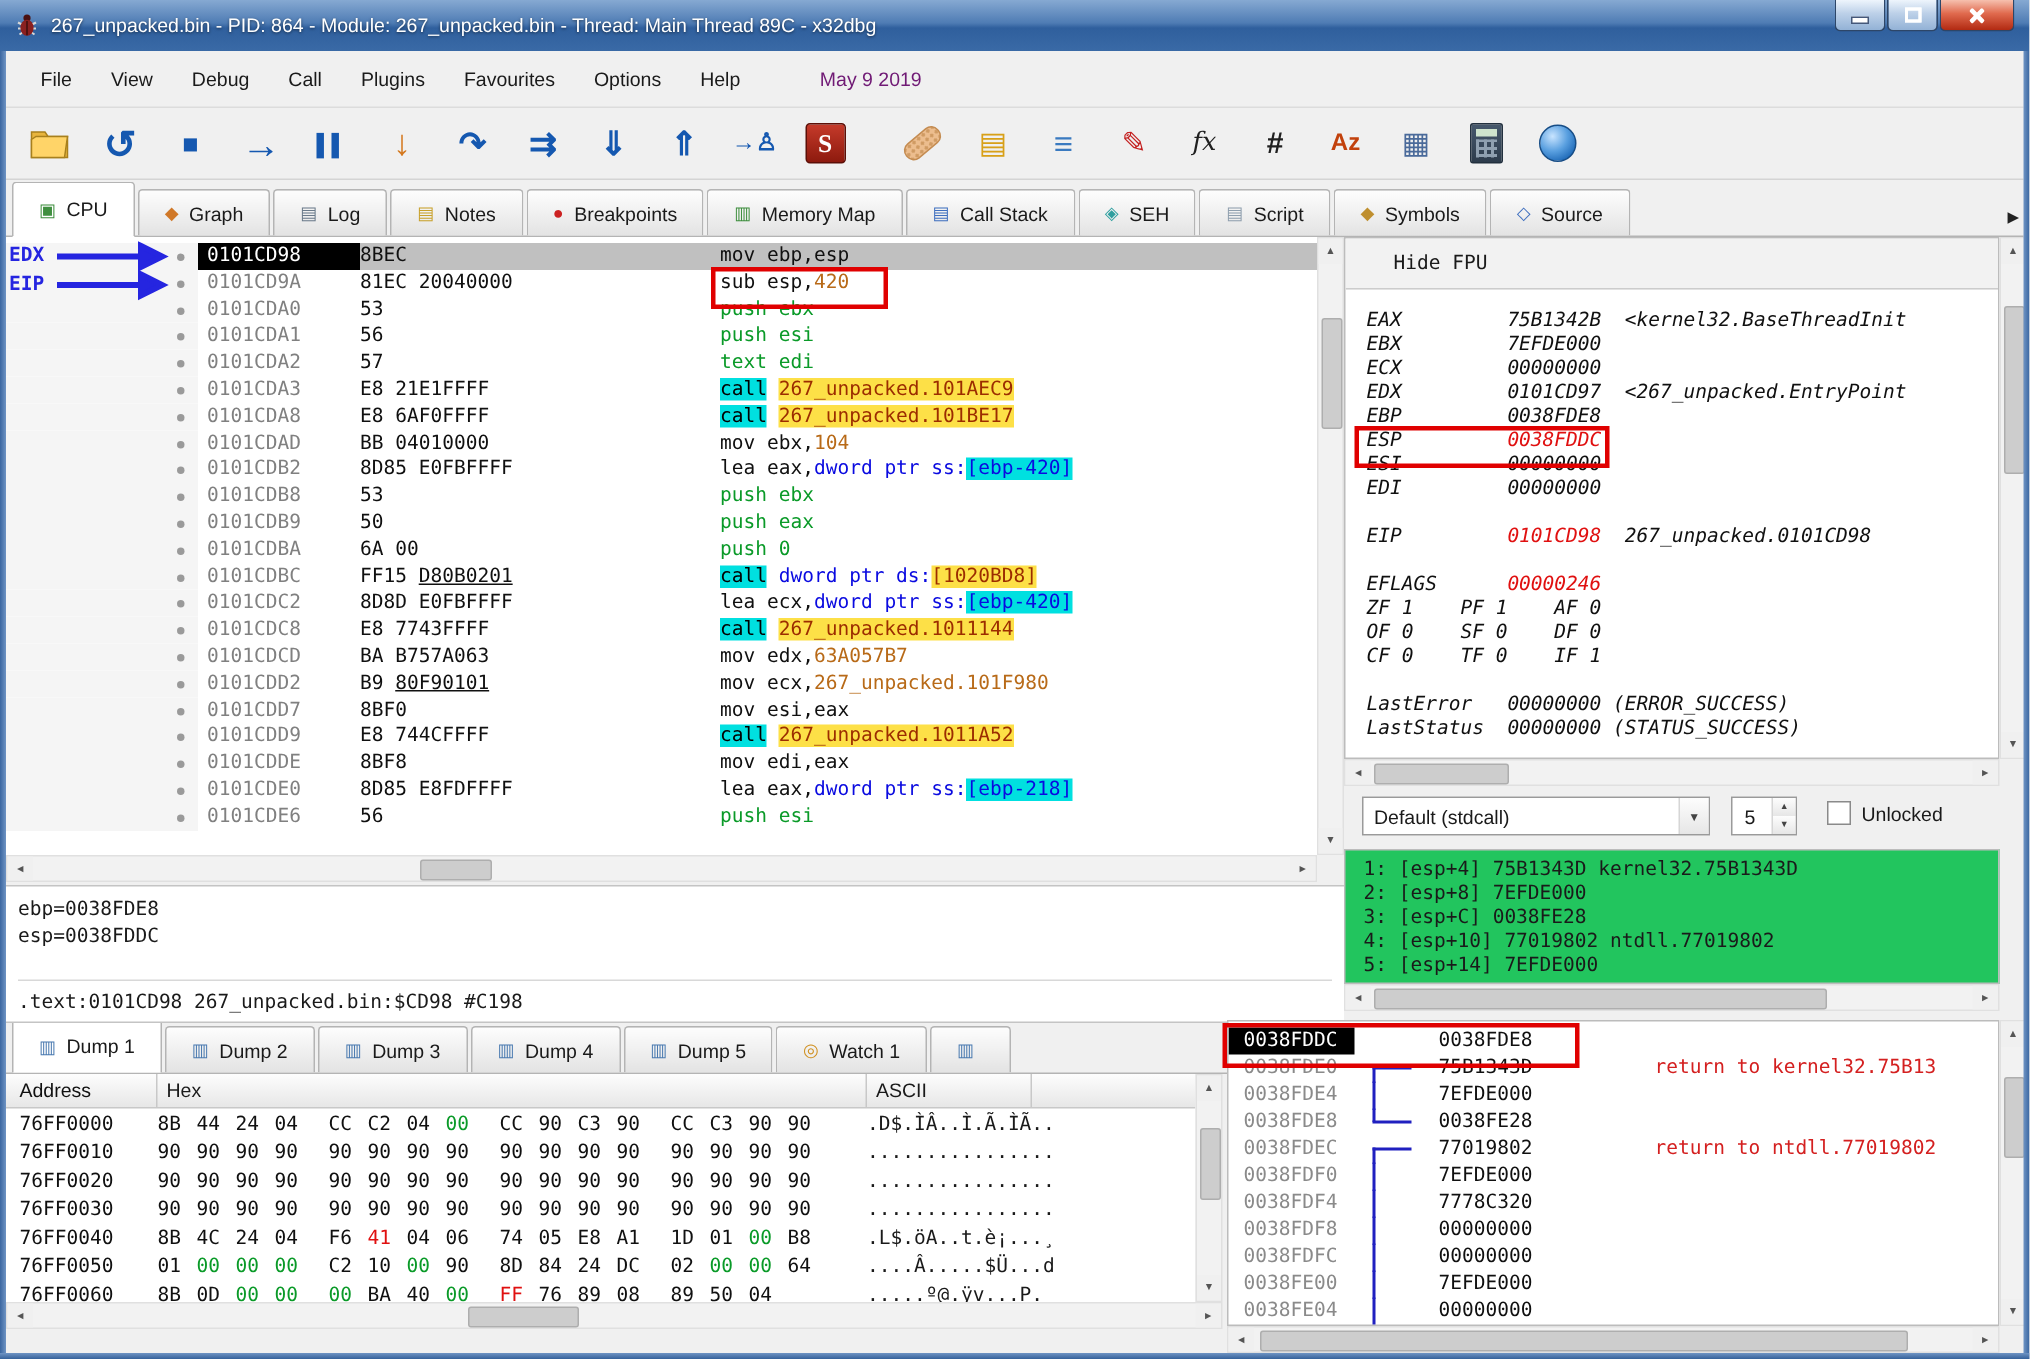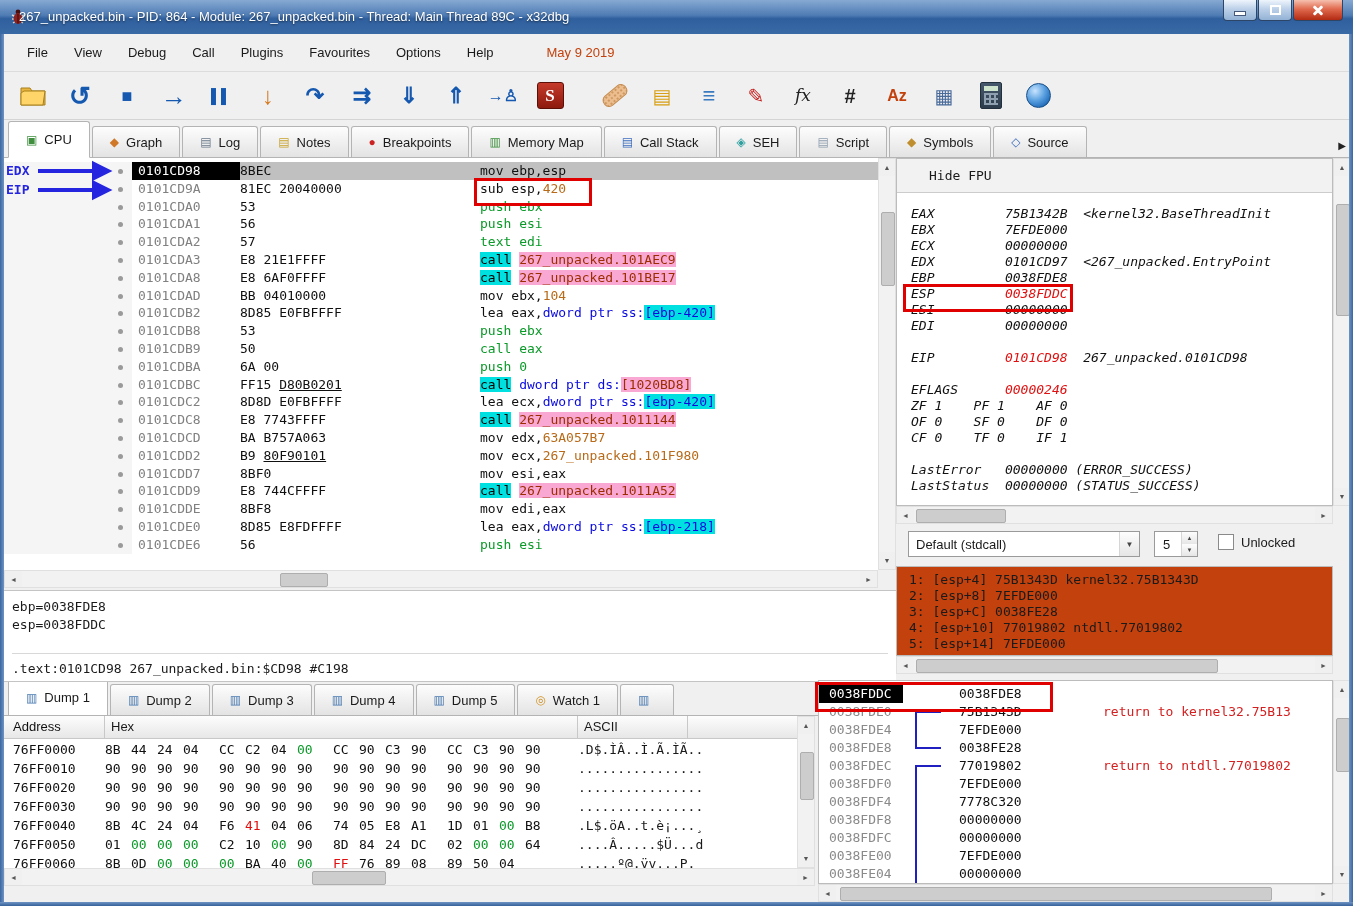--- a/index.html
+++ b/index.html
@@ -3,21 +3,21 @@
 <meta charset="utf-8">
 <style>
   html,body{margin:0;padding:0;}
   body{width:1353px;height:906px;position:relative;overflow:hidden;background:#f0f0f0;
        font-family:"Liberation Sans",sans-serif;font-size:13px;color:#1a1a1a;}
 
   
   .titlebar{position:absolute;left:0;top:0;width:1353px;height:34px;
     background:linear-gradient(180deg,#86a9d2 0%,#4f7cb4 45%,#2f5f9d 55%,#3a6aa6 100%);}
   .app-icon{position:absolute;left:9px;top:8px;width:18px;height:18px;}
-  .title-text{position:absolute;left:19px;top:9px;color:#fff;text-shadow:0 1px 2px rgba(0,0,0,.55);white-space:nowrap;}
+  .title-text{position:absolute;left:34px;top:9px;color:#fff;text-shadow:0 1px 2px rgba(0,0,0,.55);white-space:nowrap;}
   .win-buttons{position:absolute;right:10px;top:0;display:flex;}
   .winbtn{width:32px;height:20px;border:1px solid #2d4668;border-top:none;border-radius:0 0 4px 4px;
     margin-left:1px;display:flex;align-items:center;justify-content:center;
     background:linear-gradient(#eef5fc,#bcd0e8 45%,#93b2d6);}
   .winbtn.close{width:48px;background:linear-gradient(#f6c0ae,#e06a4e 45%,#b22a12);}
   .glyph-min{width:10px;height:3px;background:#fff;border:1px solid #44587a;margin-top:7px;}
   .glyph-res{position:relative;width:11px;height:10px;}
   .glyph-res i{position:absolute;border:2px solid #fff;background:transparent;width:7px;height:6px;display:block;}
   .glyph-res i.b{left:0;bottom:0;} .glyph-res i.t{right:0;top:0;}
   .glyph-x{position:relative;width:12px;height:12px;}
@@ -25,21 +25,21 @@
   .glyph-x::before{transform:rotate(45deg);} .glyph-x::after{transform:rotate(-45deg);}
   .frame-l{position:absolute;left:0;top:34px;width:4px;bottom:0;background:linear-gradient(90deg,#3a66a0,#6f94c4);}
   .frame-r{position:absolute;right:0;top:34px;width:4px;bottom:0;background:linear-gradient(90deg,#6f94c4,#3a66a0);}
   .frame-b{position:absolute;left:0;top:902px;width:1353px;height:4px;background:linear-gradient(#6f94c4,#35619a);}
 
   
   .menubar{position:absolute;left:4px;top:34px;width:1345px;height:38px;background:#f0f0f0;
     border-bottom:1px solid #dcdcdc;display:flex;align-items:center;padding-left:10px;box-sizing:border-box;}
   .menu-items{display:flex;}
   .menu-item{padding:5px 13px;cursor:default;}
-  .menu-date{color:#c2410c;margin-left:40px;}
+  .menu-date{color:#701a75;margin-left:40px;}
   .toolbar{position:absolute;left:4px;top:72px;width:1345px;height:48px;background:#f0f0f0;
     border-bottom:1px solid #d4d4d4;box-sizing:border-box;}
   .tb-wrap{display:flex;align-items:center;height:100%;padding-left:12px;gap:13px;}
   .tb-btn{width:34px;height:36px;display:flex;align-items:center;justify-content:center;border-radius:3px;}
   .tb-btn.gap{margin-left:18px;}
   .tb-glyph{line-height:1;}
   .icon-folder svg{display:block;}
   .icon-sbox{width:25px;height:25px;background:linear-gradient(#c53a2a,#8d1a0e);color:#fff;font-weight:bold;
     font-size:17px;display:flex;align-items:center;justify-content:center;border:1px solid #5c0f07;border-radius:3px;
     font-family:"Liberation Serif",serif;}
@@ -70,21 +70,21 @@
   .d-gutter{flex:none;width:128px;background:#f5f5f5;position:relative;}
   .d-dot{position:absolute;right:9px;top:7px;width:5px;height:5px;border-radius:50%;background:#9a9a9a;}
   .d-addr{flex:none;width:108px;padding-left:6px;box-sizing:border-box;color:#808080;overflow:hidden;}
   .d-addr.red{color:#e02020;}
   .d-bytes{flex:none;width:240px;color:#101010;}
   .d-instr{flex:1;}
   .d-row.sel .d-addr{background:#000;color:#fff;}
   .d-row.sel .d-bytes,.d-row.sel .d-instr{background:#c0c0c0;}
   .tk-k{color:#101010;} .tk-g{color:#0a9a28;} .tk-o{color:#b86a18;} .tk-b{color:#0a0ae0;}
   .tk-cy{background:#00e0e0;color:#000;}
-  .tk-yl{background:#f9a8d4;color:#9c2d00;}
+  .tk-yl{background:#fde047;color:#9c2d00;}
   .tk-mb{background:#00e0e0;color:#0a0ae0;}
   .tk-r{color:#e01010;}
   .u{text-decoration:underline;}
 
   
   .regs{position:absolute;left:896px;top:158px;width:437px;height:348px;background:#fff;border:1px solid #bcbcbc;
     box-sizing:border-box;overflow:hidden;font-family:"DejaVu Sans Mono",monospace;font-size:13px;}
   .fpu-header{height:33px;line-height:33px;padding-left:32px;background:#f2f2f2;border-bottom:1px solid #cccccc;
     font-family:"DejaVu Sans Mono",monospace;}
   .reg-lines{padding:13px 0 0 14px;font-style:italic;}
@@ -94,21 +94,21 @@
     box-sizing:border-box;display:flex;align-items:center;padding-left:7px;}
   .combo-arrow{position:absolute;right:0;top:0;bottom:0;width:19px;border-left:1px solid #d6d6d6;
     display:flex;align-items:center;justify-content:center;font-size:8px;color:#444;background:linear-gradient(#fdfdfd,#e6e6e6);}
   .spinner{position:absolute;left:258px;top:9px;width:44px;height:26px;background:#fff;border:1px solid #9a9a9a;
     box-sizing:border-box;display:flex;align-items:center;padding-left:8px;}
   .spin-btns{position:absolute;right:0;top:0;bottom:0;width:15px;display:flex;flex-direction:column;border-left:1px solid #d6d6d6;}
   .spin-btns i{flex:1;font-style:normal;font-size:6px;color:#444;display:flex;align-items:center;justify-content:center;
     background:linear-gradient(#fdfdfd,#e6e6e6);}
   .chk{position:absolute;left:322px;top:12px;display:flex;align-items:center;gap:7px;}
   .chk .box{width:14px;height:14px;background:#fff;border:1px solid #8a8a8a;}
-  .args{position:absolute;left:896px;top:566px;width:437px;height:90px;background:#c2410c;border:1px solid #bcbcbc;
+  .args{position:absolute;left:896px;top:566px;width:437px;height:90px;background:#22c55e;border:1px solid #bcbcbc;
     box-sizing:border-box;overflow:hidden;font-family:"DejaVu Sans Mono",monospace;font-size:13px;}
   .arg-line{height:16px;line-height:16px;padding-left:12px;white-space:pre;}
   .args > div{padding-top:5px;}
 
   
   .info{position:absolute;left:4px;top:590px;width:892px;height:92px;background:#fff;border-top:1px solid #c4c4c4;
     border-bottom:1px solid #c4c4c4;box-sizing:border-box;font-family:"DejaVu Sans Mono",monospace;font-size:13px;overflow:hidden;}
   .info > div{padding:7px 0 0 8px;}
   .info-line{height:18px;line-height:18px;white-space:pre;}
   .info-line.rule{border-top:1px solid #d8d8d8;height:25px;padding-top:6px;margin-top:1px;margin-right:8px;}
@@ -338,21 +338,21 @@
         <div class="d-row sel"><span class="d-gutter"><span class="d-dot"></span></span><span class="d-addr">0101CD98</span><span class="d-bytes"><span class="tk-k">8BEC</span></span><span class="d-instr"><span class="tk-k">mov ebp,esp</span></span></div>
         <div class="d-row"><span class="d-gutter"><span class="d-dot"></span></span><span class="d-addr">0101CD9A</span><span class="d-bytes"><span class="tk-k">81EC 20040000</span></span><span class="d-instr"><span class="tk-k">sub esp,</span><span class="tk-o">420</span></span></div>
         <div class="d-row"><span class="d-gutter"><span class="d-dot"></span></span><span class="d-addr">0101CDA0</span><span class="d-bytes"><span class="tk-k">53</span></span><span class="d-instr"><span class="tk-g">push ebx</span></span></div>
         <div class="d-row"><span class="d-gutter"><span class="d-dot"></span></span><span class="d-addr">0101CDA1</span><span class="d-bytes"><span class="tk-k">56</span></span><span class="d-instr"><span class="tk-g">push esi</span></span></div>
         <div class="d-row"><span class="d-gutter"><span class="d-dot"></span></span><span class="d-addr">0101CDA2</span><span class="d-bytes"><span class="tk-k">57</span></span><span class="d-instr"><span class="tk-g">text edi</span></span></div>
         <div class="d-row"><span class="d-gutter"><span class="d-dot"></span></span><span class="d-addr">0101CDA3</span><span class="d-bytes"><span class="tk-k">E8 21E1FFFF</span></span><span class="d-instr"><span class="tk-cy">call</span><span class="tk-k"> </span><span class="tk-yl">267_unpacked.101AEC9</span></span></div>
         <div class="d-row"><span class="d-gutter"><span class="d-dot"></span></span><span class="d-addr">0101CDA8</span><span class="d-bytes"><span class="tk-k">E8 6AF0FFFF</span></span><span class="d-instr"><span class="tk-cy">call</span><span class="tk-k"> </span><span class="tk-yl">267_unpacked.101BE17</span></span></div>
         <div class="d-row"><span class="d-gutter"><span class="d-dot"></span></span><span class="d-addr">0101CDAD</span><span class="d-bytes"><span class="tk-k">BB 04010000</span></span><span class="d-instr"><span class="tk-k">mov ebx,</span><span class="tk-o">104</span></span></div>
         <div class="d-row"><span class="d-gutter"><span class="d-dot"></span></span><span class="d-addr">0101CDB2</span><span class="d-bytes"><span class="tk-k">8D85 E0FBFFFF</span></span><span class="d-instr"><span class="tk-k">lea eax,</span><span class="tk-b">dword ptr ss:</span><span class="tk-mb">[ebp-420]</span></span></div>
         <div class="d-row"><span class="d-gutter"><span class="d-dot"></span></span><span class="d-addr">0101CDB8</span><span class="d-bytes"><span class="tk-k">53</span></span><span class="d-instr"><span class="tk-g">push ebx</span></span></div>
-        <div class="d-row"><span class="d-gutter"><span class="d-dot"></span></span><span class="d-addr">0101CDB9</span><span class="d-bytes"><span class="tk-k">50</span></span><span class="d-instr"><span class="tk-g">call eax</span></span></div>
+        <div class="d-row"><span class="d-gutter"><span class="d-dot"></span></span><span class="d-addr">0101CDB9</span><span class="d-bytes"><span class="tk-k">50</span></span><span class="d-instr"><span class="tk-g">push eax</span></span></div>
         <div class="d-row"><span class="d-gutter"><span class="d-dot"></span></span><span class="d-addr">0101CDBA</span><span class="d-bytes"><span class="tk-k">6A 00</span></span><span class="d-instr"><span class="tk-g">push 0</span></span></div>
         <div class="d-row"><span class="d-gutter"><span class="d-dot"></span></span><span class="d-addr">0101CDBC</span><span class="d-bytes"><span class="tk-k">FF15 </span><span class="tk-k u">D80B0201</span></span><span class="d-instr"><span class="tk-cy">call</span><span class="tk-k"> </span><span class="tk-b">dword ptr ds:</span><span class="tk-yl">[1020BD8]</span></span></div>
         <div class="d-row"><span class="d-gutter"><span class="d-dot"></span></span><span class="d-addr">0101CDC2</span><span class="d-bytes"><span class="tk-k">8D8D E0FBFFFF</span></span><span class="d-instr"><span class="tk-k">lea ecx,</span><span class="tk-b">dword ptr ss:</span><span class="tk-mb">[ebp-420]</span></span></div>
         <div class="d-row"><span class="d-gutter"><span class="d-dot"></span></span><span class="d-addr">0101CDC8</span><span class="d-bytes"><span class="tk-k">E8 7743FFFF</span></span><span class="d-instr"><span class="tk-cy">call</span><span class="tk-k"> </span><span class="tk-yl">267_unpacked.1011144</span></span></div>
         <div class="d-row"><span class="d-gutter"><span class="d-dot"></span></span><span class="d-addr">0101CDCD</span><span class="d-bytes"><span class="tk-k">BA B757A063</span></span><span class="d-instr"><span class="tk-k">mov edx,</span><span class="tk-o">63A057B7</span></span></div>
         <div class="d-row"><span class="d-gutter"><span class="d-dot"></span></span><span class="d-addr">0101CDD2</span><span class="d-bytes"><span class="tk-k">B9 </span><span class="tk-k u">80F90101</span></span><span class="d-instr"><span class="tk-k">mov ecx,</span><span class="tk-o">267_unpacked.101F980</span></span></div>
         <div class="d-row"><span class="d-gutter"><span class="d-dot"></span></span><span class="d-addr">0101CDD7</span><span class="d-bytes"><span class="tk-k">8BF0</span></span><span class="d-instr"><span class="tk-k">mov esi,eax</span></span></div>
         <div class="d-row"><span class="d-gutter"><span class="d-dot"></span></span><span class="d-addr">0101CDD9</span><span class="d-bytes"><span class="tk-k">E8 744CFFFF</span></span><span class="d-instr"><span class="tk-cy">call</span><span class="tk-k"> </span><span class="tk-yl">267_unpacked.1011A52</span></span></div>
         <div class="d-row"><span class="d-gutter"><span class="d-dot"></span></span><span class="d-addr">0101CDDE</span><span class="d-bytes"><span class="tk-k">8BF8</span></span><span class="d-instr"><span class="tk-k">mov edi,eax</span></span></div>
         <div class="d-row"><span class="d-gutter"><span class="d-dot"></span></span><span class="d-addr">0101CDE0</span><span class="d-bytes"><span class="tk-k">8D85 E8FDFFFF</span></span><span class="d-instr"><span class="tk-k">lea eax,</span><span class="tk-b">dword ptr ss:</span><span class="tk-mb">[ebp-218]</span></span></div>

